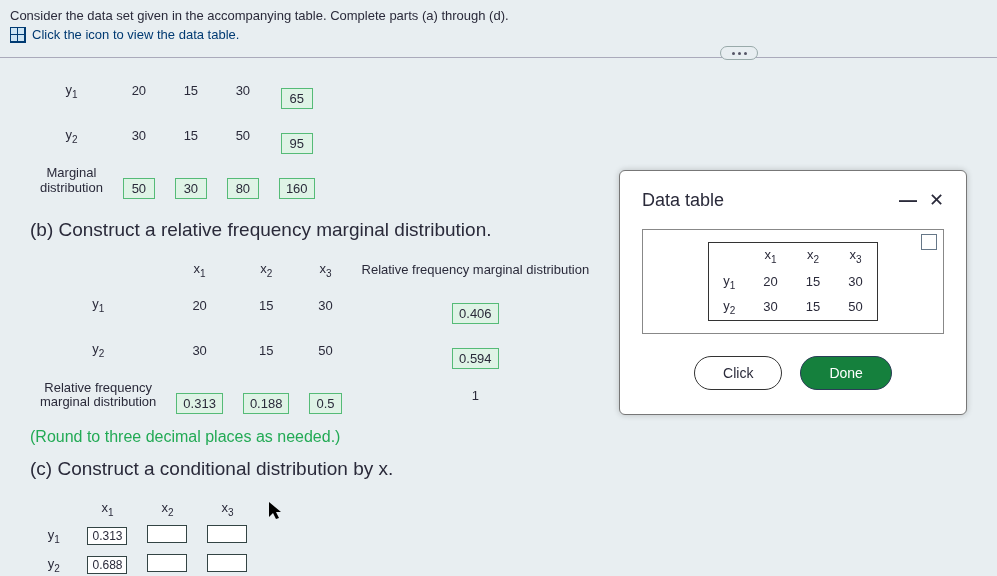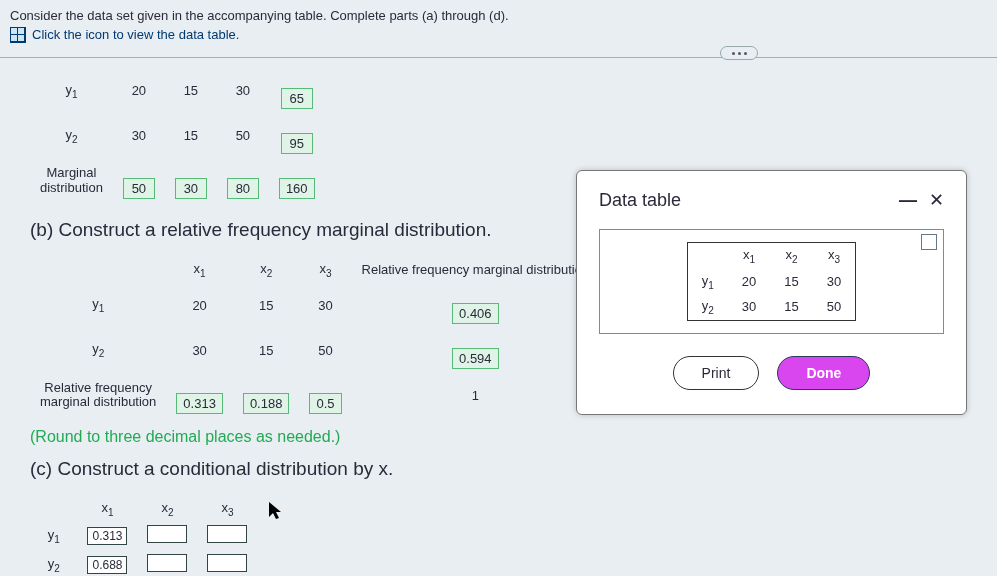--- a/index.html
+++ b/index.html
@@ -92,21 +92,21 @@
     background: #e8eef1;
     display: flex; align-items: center; justify-content: center;
     gap: 3px;
   }
   .ellipsis-tab span { width:3px;height:3px;background:#556;border-radius:50%;}
   
   .popup {
     position: absolute;
     right: 30px;
     top: 170px;
-    width: 391px;
+    width: 348px;
     background: #fff;
     border: 1px solid #777;
     border-radius: 6px;
     box-shadow: 0 0 6px rgba(0,0,0,.2);
     padding: 18px 22px 24px 22px;
   }
   .popup-header {
     display: flex;
     justify-content: space-between;
     align-items: center;
@@ -152,24 +152,23 @@
     margin-top: 22px;
   }
   .btn {
     padding: 8px 28px;
     border-radius: 20px;
     font-size: 14px;
     border: 1px solid #333;
     background: #fff;
   }
   .btn.dark {
-    background: #d946ef;
+    background: #15803d;
     color: #fff;
     border-color: #2a3d56;
-    font-weight: bold;
   }
   .cursor {
     position: absolute;
     top: 502px;
     left: 269px;
     width: 0; height: 0;
     pointer-events:none;
   }
   .cursor svg { position:absolute; top:0; left:0; }
 </style>
@@ -319,21 +318,21 @@
       <tr>
         <td class="bold bd-left bd-bot"><span>y</span><span class="sub">2</span></td>
         <td class="bd-bot">30</td>
         <td class="bd-bot">15</td>
         <td class="bd-bot bd-right">50</td>
       </tr>
     </tbody>
       </table>
   </div>
   <div class="popup-buttons">
-    <div class="btn">Print</div>
+    <div class="btn">Click</div>
     <div class="btn dark">Done</div>
   </div>
 </div>
 
 <div class="cursor">
   <svg width="16" height="20">
       <path d="M0 0 L0 15 L4 11 L7 17 L10 16 L7 10 L12 10 Z" fill="#000"></path>
     </svg>
 </div>
 

